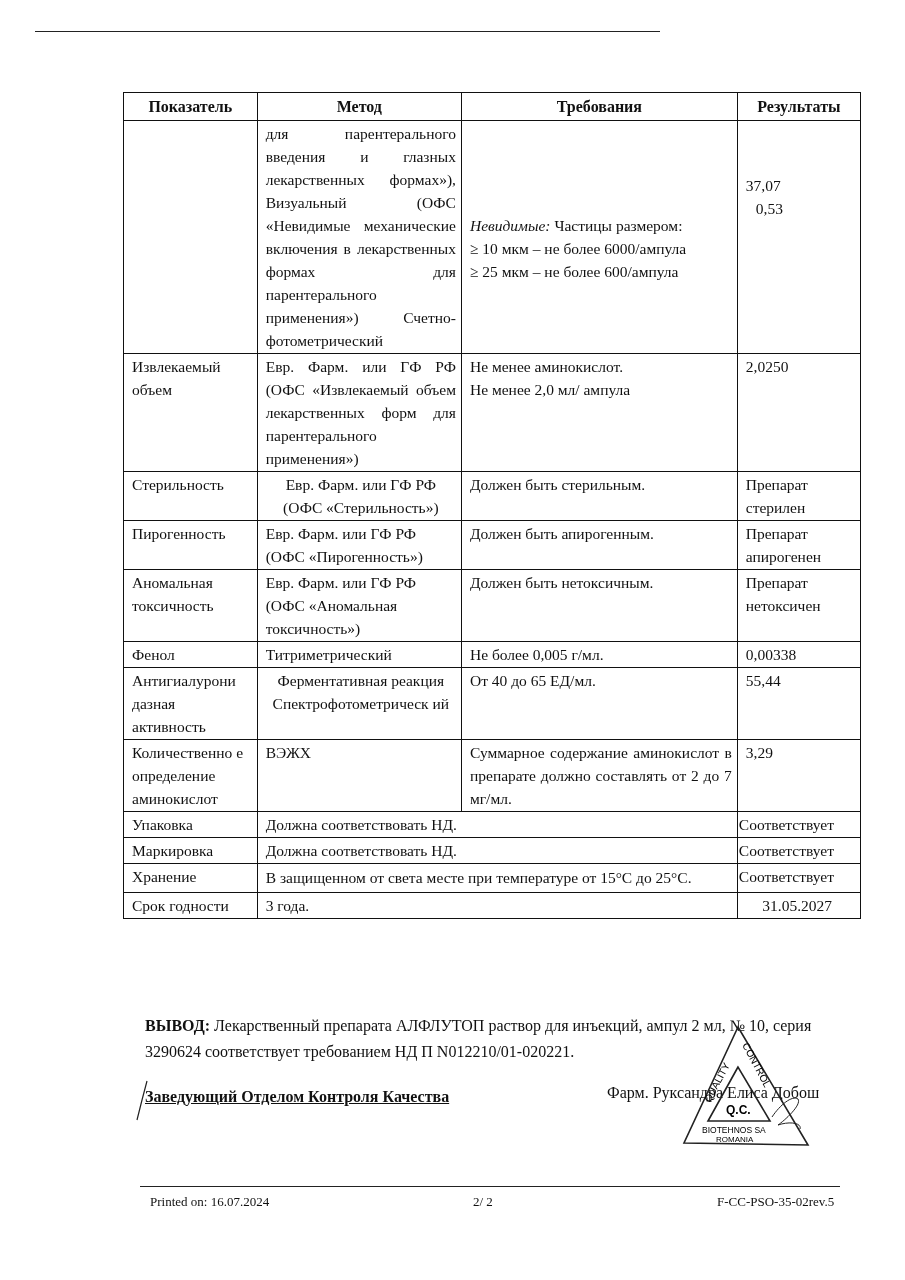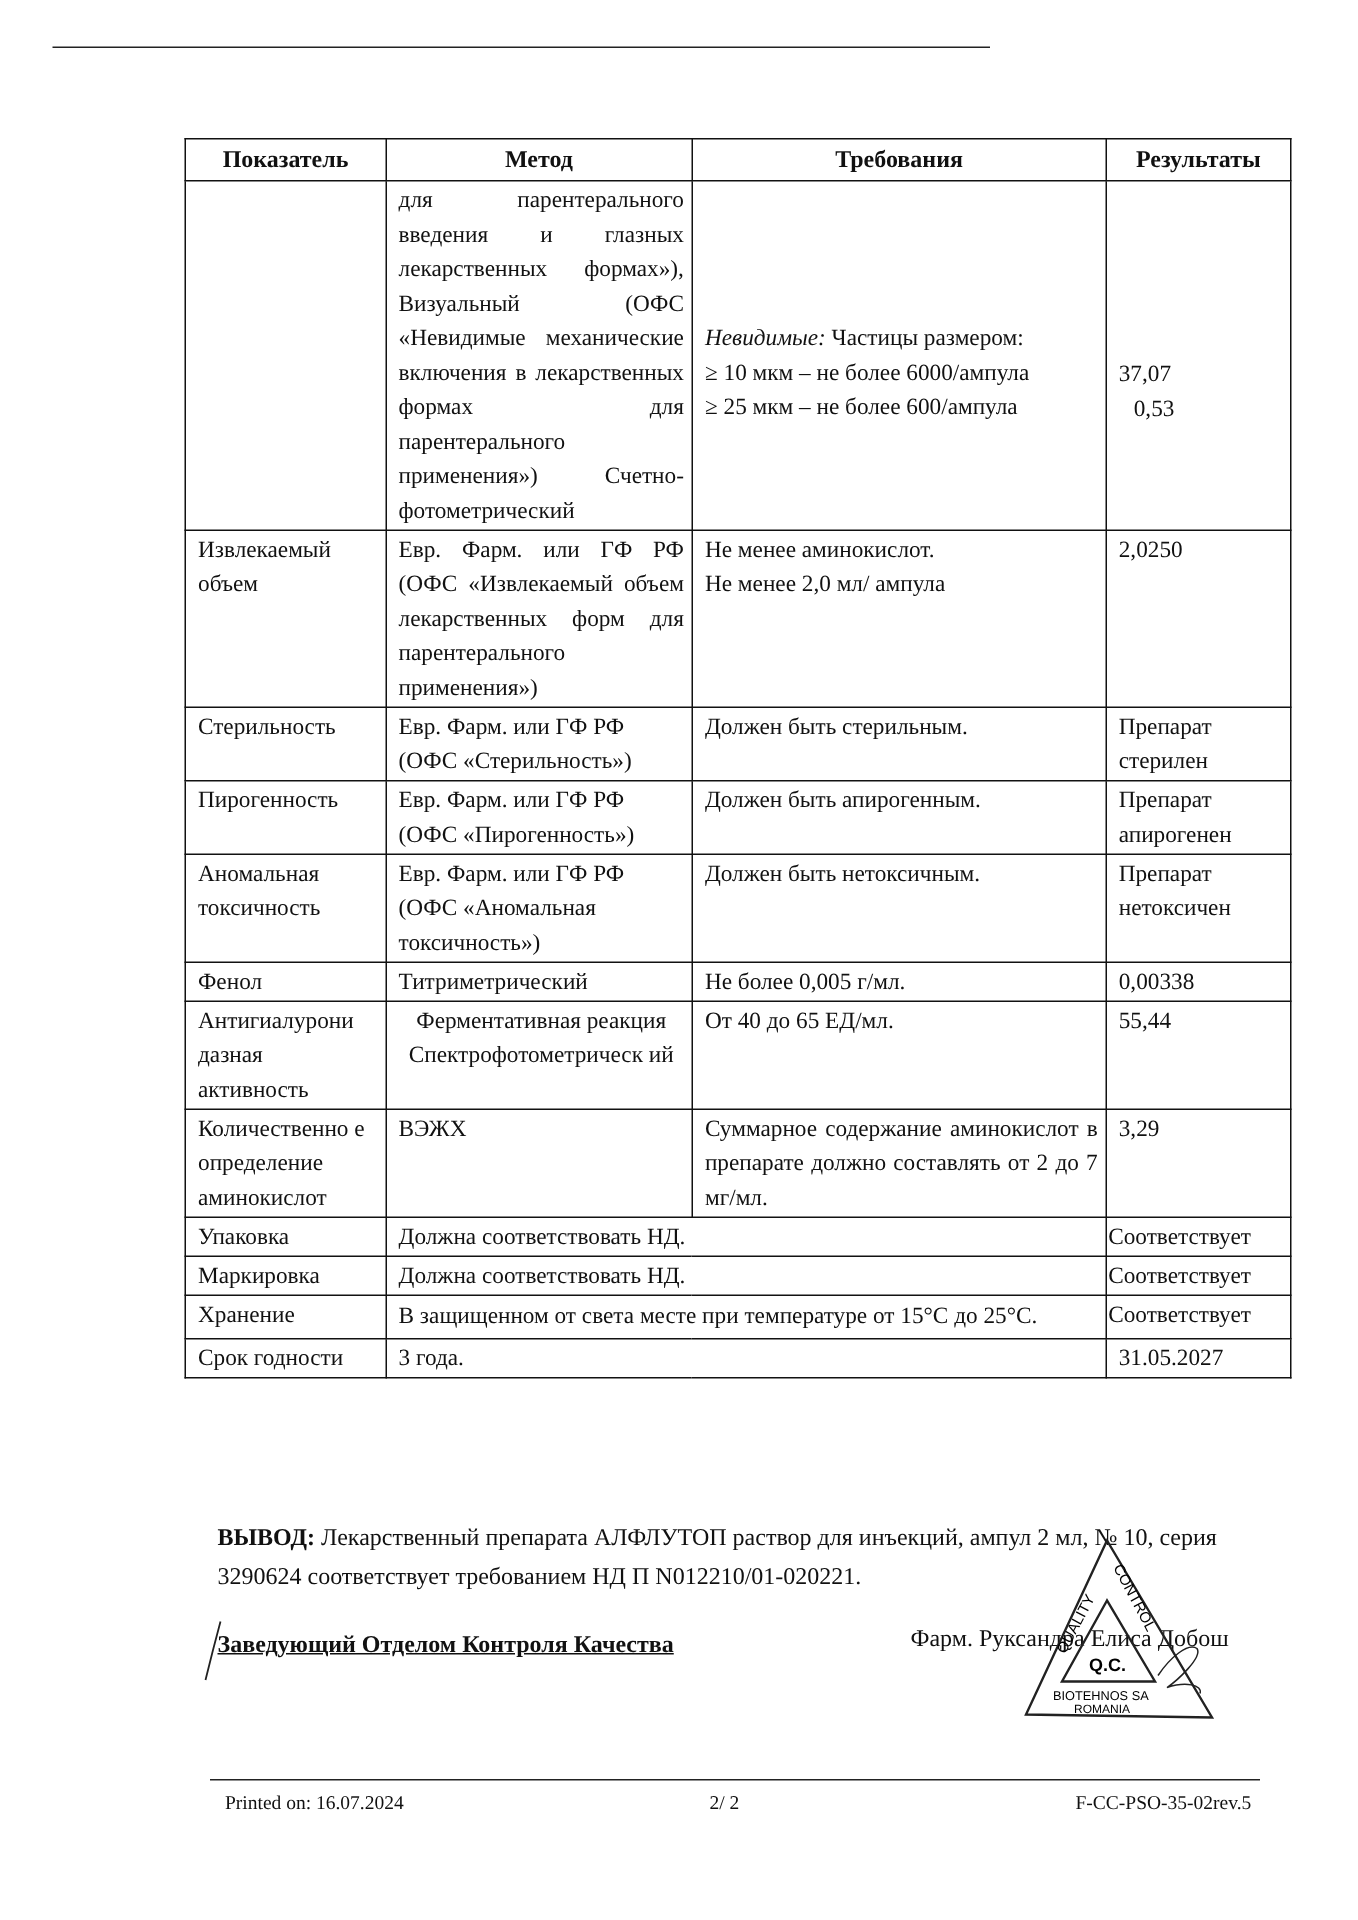--- a/index.html
+++ b/index.html
@@ -68,38 +68,38 @@
     <tr>
       <td></td>
       <td class="c2">для парентерального введения и глазных лекарственных формах»), Визуальный (ОФС «Невидимые механические включения в лекарственных формах для парентерального применения») Счетно-фотометрический</td>
       <td class="c3">
         <span class="vspacer" style="height:92px"></span>
         <i class="em">Невидимые:</i><span> Частицы размером:</span><br>
         <span>≥ 10 мкм – не более 6000/ампула</span><br>
         <span>≥ 25 мкм – не более 600/ампула</span>
       </td>
       <td>
-        <div class="res-stack" style="padding-top:116px">
+        <div class="res-stack" style="padding-top:52px">
           <span>37,07</span>
           <span class="r2">0,53</span>
         </div>
       </td>
     </tr>
     <tr>
       <td>Извлекаемый объем</td>
       <td class="c2">Евр. Фарм. или ГФ РФ (ОФС «Извлекаемый объем лекарственных форм для парентерального применения»)</td>
       <td class="c3">
         <span>Не менее аминокислот.</span><br>
         <span>Не менее 2,0 мл/ ампула</span>
       </td>
       <td>2,0250</td>
     </tr>
     <tr>
       <td>Стерильность</td>
-      <td class="c2" style="text-align:left">Евр. Фарм. или ГФ РФ (ОФС «Стерильность»)</td>
+      <td class="c2" style="text-align:center">Евр. Фарм. или ГФ РФ (ОФС «Стерильность»)</td>
       <td class="c3">Должен быть стерильным.</td>
       <td>Препарат стерилен</td>
     </tr>
     <tr>
       <td>Пирогенность</td>
       <td class="c2" style="text-align:left">Евр. Фарм. или ГФ РФ (ОФС «Пирогенность»)</td>
       <td class="c3">Должен быть апирогенным.</td>
       <td>Препарат апирогенен</td>
     </tr>
     <tr>
@@ -137,21 +137,21 @@
       <td style="padding-left:1px">Соответствует</td>
     </tr>
     <tr>
       <td>Хранение</td>
       <td colspan="2" style="line-height:26px">В защищенном от света месте при температуре от 15°С до 25°С.</td>
       <td style="padding-left:1px">Соответствует</td>
     </tr>
     <tr>
       <td>Срок годности</td>
       <td colspan="2">3 года.</td>
-      <td style="text-align:left;padding-right:28px">31.05.2027</td>
+      <td style="text-align:right;padding-right:28px">31.05.2027</td>
     </tr>
   </tbody>
 </table>
 
 <div class="conclusion">
   <b>ВЫВОД:</b><span> Лекарственный препарата АЛФЛУТОП раствор для инъекций, ампул 2 мл, № 10, серия 3290624 соответствует требованием  НД П N012210/01-020221.</span>
 </div>
 
 <svg class="slash" viewBox="0 0 14 42">
   <path d="M12 1 L7 20 L2 40" stroke="#222" stroke-width="1.2" fill="none"></path>

